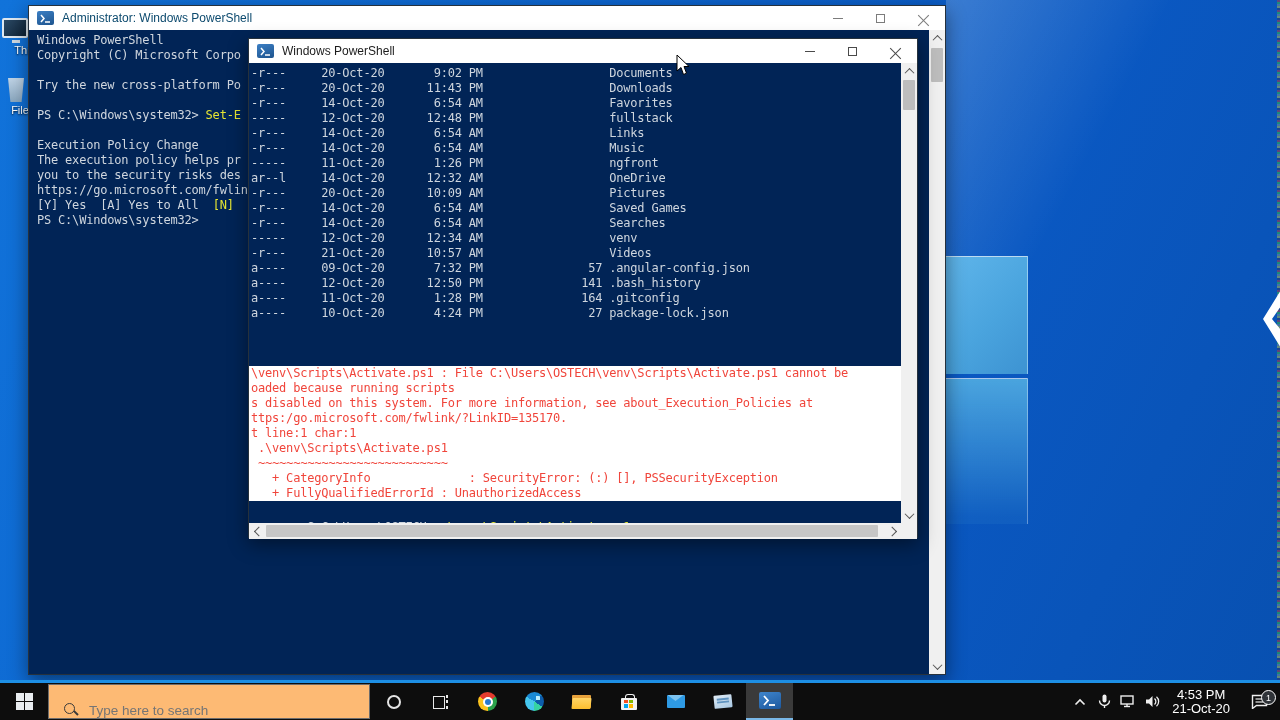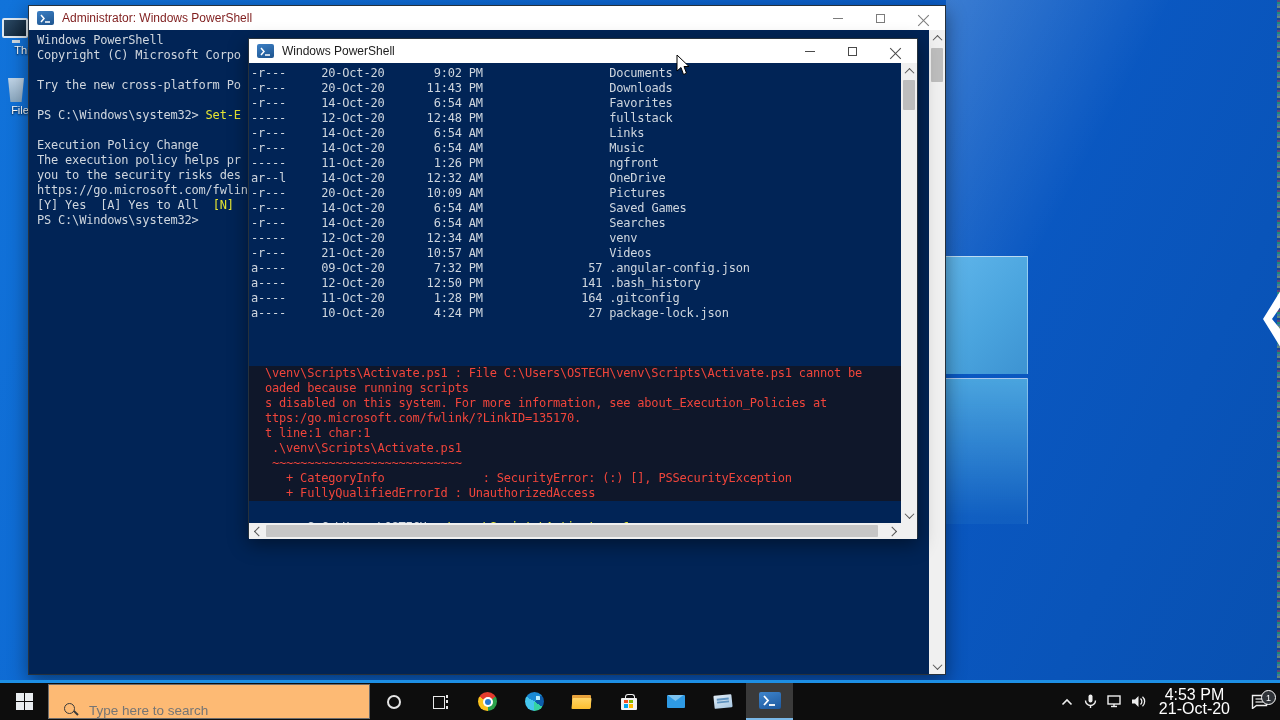--- a/index.html
+++ b/index.html
@@ -40,21 +40,21 @@
     background:linear-gradient(160deg,#3c7fc4 0%,#1f5astrong 100%); background:linear-gradient(160deg,#3c7fc4,#1e548e);
     display:flex; align-items:center; justify-content:center; }
   .caption-btns { margin-left:auto; display:flex; height:100%; }
   .cap-btn { width:43px; height:100%; display:flex; align-items:center; justify-content:center; }
   .glyph-min { width:10px; height:1px; background:#4a4a4a; }
   .glyph-max { width:9px; height:9px; border:1px solid #4a4a4a; }
   .glyph-close { position:relative; width:11px; height:11px; }
   .glyph-close:before,.glyph-close:after { content:""; position:absolute; left:5px; top:0;
     width:1px; height:15px; background:#4a4a4a; }
   .glyph-close:before { transform:rotate(45deg); } .glyph-close:after { transform:rotate(-45deg); }
-  .inactive .t-text { color:#7f1d1d; }
+  .inactive .t-text { color:#0c4a6e; }
   .inactive .glyph-min { background:#7c7c7c; } .inactive .glyph-max { border-color:#7c7c7c; }
   .inactive .glyph-close:before,.inactive .glyph-close:after { background:#7c7c7c; }
 
   .console { position:absolute; background:#012456; overflow:hidden;
     font-family:"DejaVu Sans Mono","Liberation Mono",monospace;
     font-size:12px; letter-spacing:-0.2px; line-height:15px; color:#cfd6de; }
   .line { height:15px; white-space:pre; }
   .t-yellow { color:#e5e532; } .t-red { color:#f0453b; }
 
   
@@ -63,21 +63,21 @@
   .sb-thumb-v { position:absolute; left:2px; width:12px; background:#bdbdbd; border-radius:1px; }
   .sb-thumb-h { position:absolute; top:2px; height:12px; background:#c6c6c6; border-radius:1px; }
   .chev { width:7px; height:7px; border-left:1.6px solid #555; border-bottom:1.6px solid #555; }
   .sb-btn { position:absolute; width:16px; height:16px; display:flex; align-items:center; justify-content:center; }
   .chev-up { transform:rotate(135deg) translate(1px,-1px); }
   .chev-down { transform:rotate(-45deg) translate(1px,-1px); }
   .chev-left { transform:rotate(45deg) translate(1px,-1px); }
   .chev-right { transform:rotate(-135deg) translate(1px,-1px); }
 
   
-  .err-block { position:absolute; left:0; top:303px; width:730px; height:135px; background:#0f172a; padding-left:16px; }
+  .err-block { position:absolute; left:0; top:303px; width:730px; height:135px; background:#ffffff; padding-left:2px; }
   .err-block .line { color:#f0453b; }
 
   
   .accent-line { position:absolute; left:0; top:680px; width:1280px; height:3px; background:#1d8fe4; z-index:49; }
   .taskbar { position:absolute; left:0; top:683px; width:1280px; height:37px; background:#0d0d0d; z-index:50;
     display:flex; align-items:stretch; }
   .tb-tile { width:47px; display:flex; align-items:center; justify-content:center; position:relative; }
   .start-tile { width:48px; }
   .win-logo { width:17px; height:17px; display:grid; grid-template-columns:8px 8px; grid-template-rows:8px 8px; gap:1px; }
   .win-logo i { background:#e9edf0; }
@@ -122,21 +122,21 @@
     border-radius:1px; transform:rotate(-6deg); position:relative; }
   .appwin:before { content:""; position:absolute; left:3px; top:3px; width:12px; height:1.5px; background:#5f93c0;
     box-shadow:0 3px 0 #5f93c0; }
   .ps-tile { background:#3a3a3a; border-bottom:2px solid #7ab8e8; }
   .ps-taskicon { width:22px; height:17px; border-radius:2px;
     background:linear-gradient(160deg,#3f85cc,#1c5globala 100%); background:linear-gradient(160deg,#3f85cc,#1c589e);
     display:flex; align-items:center; justify-content:center; }
 
   .tray { margin-left:auto; display:flex; align-items:center; }
   .tray-icon { width:24px; display:flex; align-items:center; justify-content:center; }
-  .clock { text-align:center; color:#fff; font-size:16px; line-height:14px; padding:0 8px; }
+  .clock { text-align:center; color:#fff; font-size:13px; line-height:14px; padding:0 8px; }
   .action-center { position:relative; width:42px; display:flex; align-items:center; justify-content:center; }
   .ac-badge { position:absolute; right:4px; bottom:4px; width:15px; height:15px; border-radius:50%;
     background:#2f3338; border:1.5px solid #fff; color:#fff; font-size:9px;
     display:flex; align-items:center; justify-content:center; }
 
   .cursor { position:absolute; z-index:60; }
 </style>
 </head>
 <body>
 

